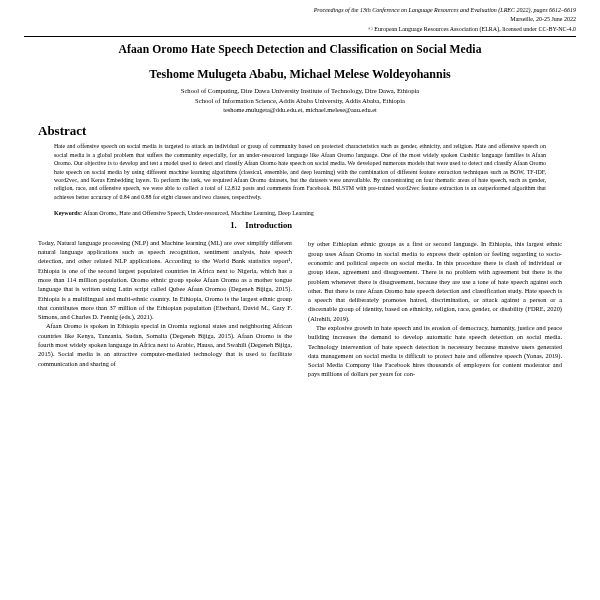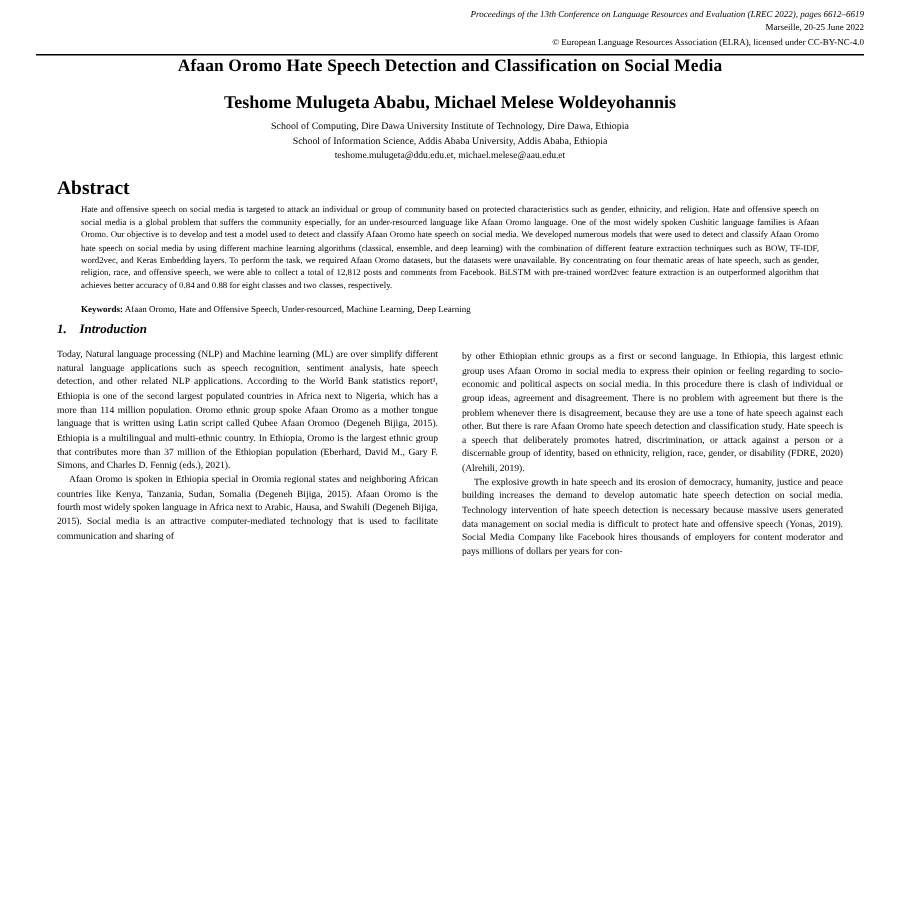--- a/index.html
+++ b/index.html
@@ -35,21 +35,21 @@
   }
   .rule {
     position: absolute;
     top: 36px;
     left: 24px;
     right: 24px;
     border-top: 0.6px solid #000;
   }
   .content {
     position: absolute;
-    top: 28px;
+    top: 34px;
     left: 38px;
     right: 38px;
   }
   .title {
     font-size: 11.6px;
     font-weight: bold;
     text-align: center;
     line-height: 1.3;
     margin: 8px 0 10px 0;
     letter-spacing: 0.1px;
@@ -104,25 +104,24 @@
     text-align: justify;
   }
   .col p {
     margin: 0;
     text-indent: 8px;
   }
   .col p.first {
     text-indent: 0;
   }
   .left-col-heading {
-    text-align: left;
+    text-align: right;
     font-weight: bold;
     font-size: 8.6px;
     margin: 0 0 6px 0;
-    font-style: italic;
   }
   .spacer-head {
     height: 20px;
   }
 </style>
 </head>
 <body>
 
 <div class="page">
 

